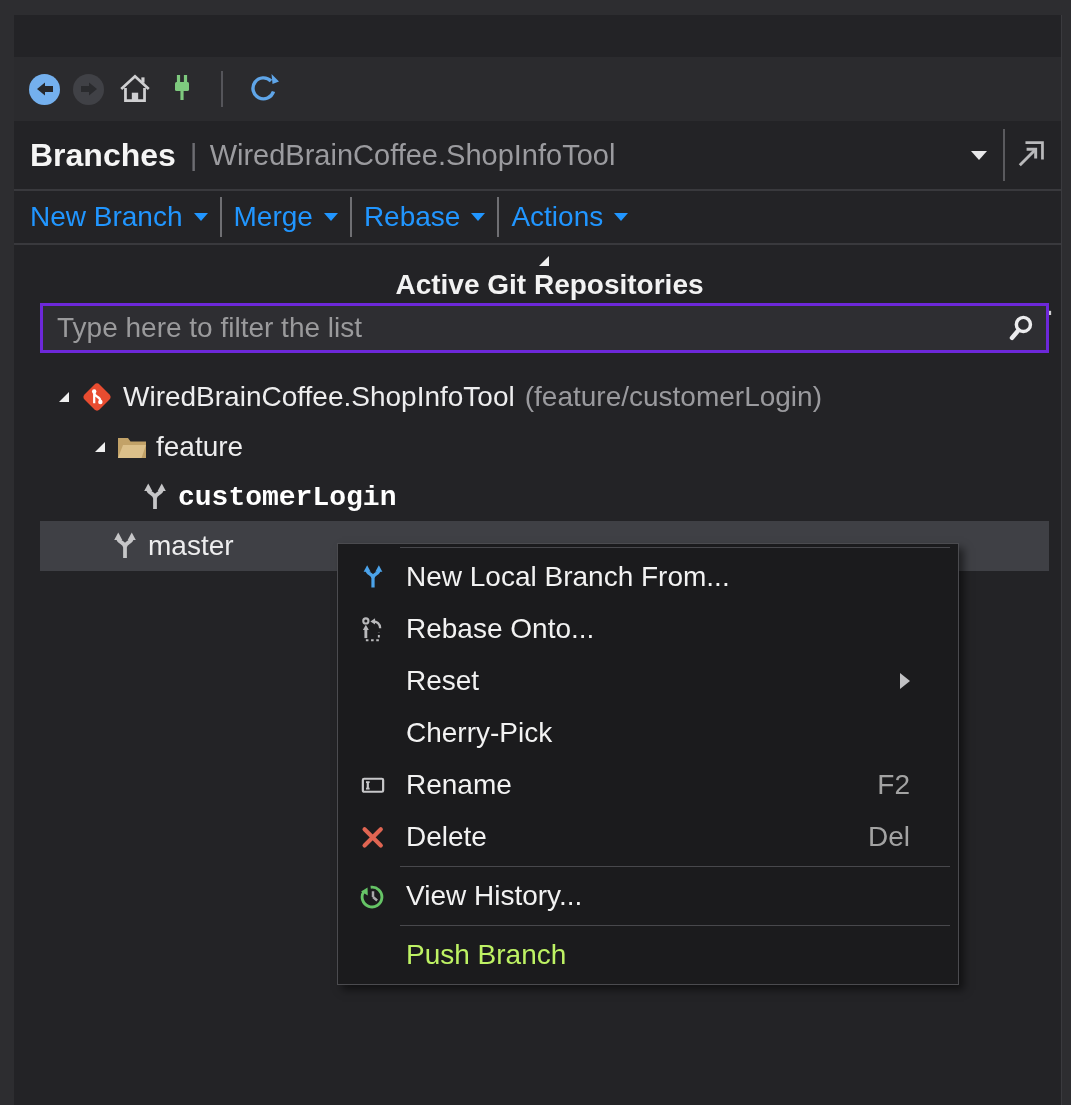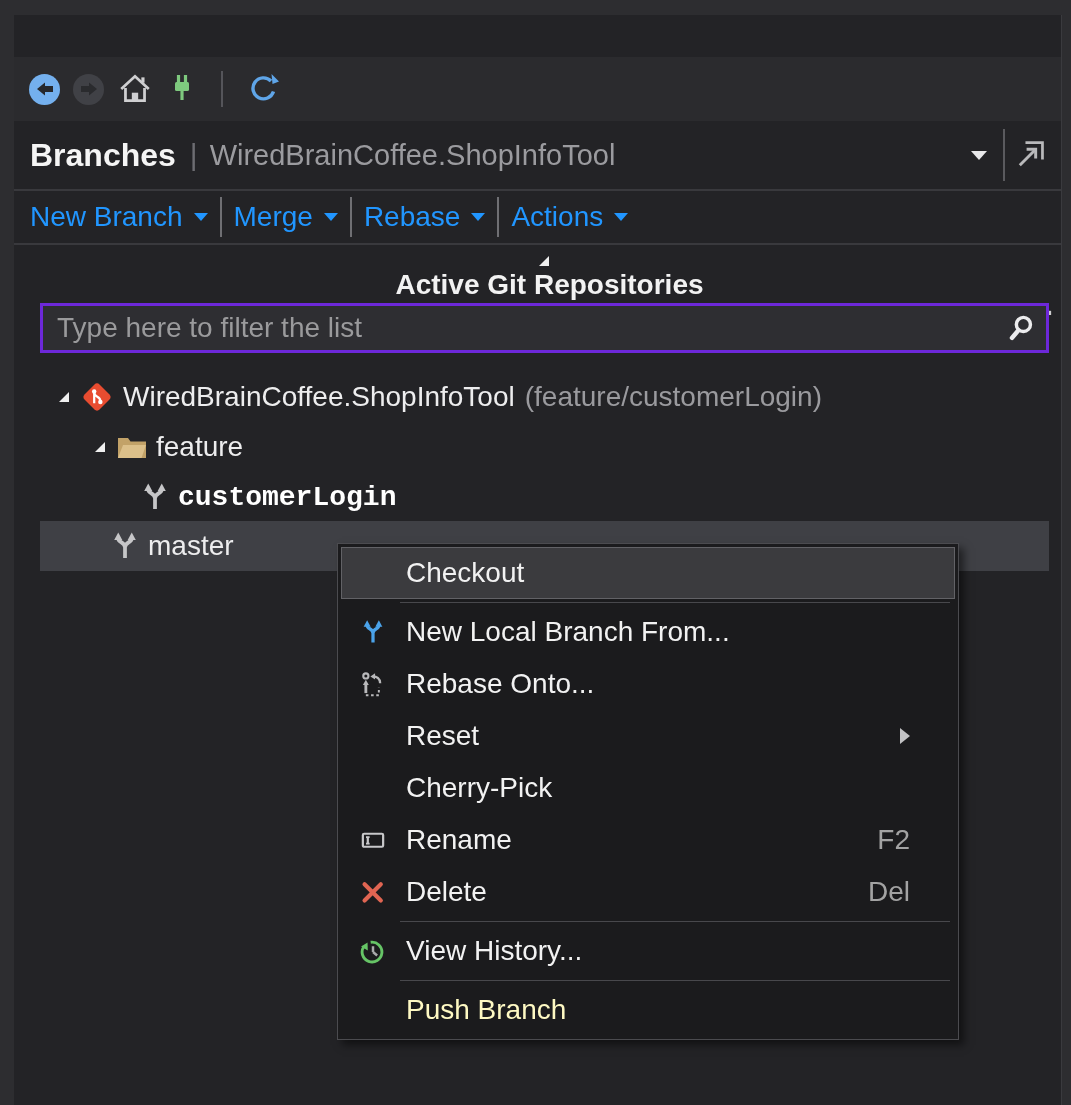--- a/index.html
+++ b/index.html
@@ -62,21 +62,21 @@
   .t-label{color:#ededee;font-size:28px;}
   .t-label.bold{font-weight:bold;color:#ffffff;}
   .t-suffix{color:#9a9a9e;font-size:28px;margin-left:10px;}
   .expander{display:inline-flex;}
   
   .ctx-menu{position:absolute;left:337px;top:543px;width:622px;background:#1b1b1d;
             border:1px solid #4b4b4f;box-shadow:5px 5px 8px rgba(0,0,0,.5);z-index:10;padding-bottom:3px;}
   .menu-row{display:flex;align-items:center;height:52px;padding:0 48px 0 22px;cursor:pointer;}
   .mi-icon{width:26px;height:26px;flex:0 0 26px;margin-right:20px;display:flex;align-items:center;justify-content:center;}
   .mi-label{color:#f2f2f2;font-size:28px;white-space:nowrap;}
-  .menu-row.disabled .mi-label{color:#fef9c3;}
+  .menu-row.disabled .mi-label{color:#bef264;}
   .menu-row.highlight{margin:3px;border:1px solid #626266;background:#3b3b3e;height:52px;padding-left:18px;}
   .mi-shortcut{margin-left:auto;color:#a3a3a3;font-size:28px;}
   .menu-sep{height:1px;background:#48484c;margin:3px 8px 3px 62px;}
   .submenu-arrow{margin-left:auto;width:0;height:0;border-top:8px solid transparent;
                  border-bottom:8px solid transparent;border-left:10px solid #c2c2c4;}
 </style>
 </head>
 <body>
 
 <div class="stage">
@@ -205,24 +205,20 @@
         <path d="M10 18 V10 M10 11 C10 7 5.5 8 5.5 5 M10 11 C10 7 14.5 8 14.5 5" fill="none" stroke="#c6c6c8" stroke-width="2.5"></path>
         <polygon points="5.5,1 2.8,6 8.2,6" fill="#c6c6c8"></polygon>
         <polygon points="14.5,1 11.8,6 17.2,6" fill="#c6c6c8"></polygon>
       </svg>
       <span class="t-label" style="margin-left:8px;">master</span>
     </div>
   </div>
 
   <div class="ctx-menu">
 
-    <div class="menu-row highlight">
-      <span class="mi-icon"></span>
-      <span class="mi-label">Checkout</span>
-    </div>
     <div class="menu-sep"></div>
 
     <div class="menu-row">
       <span class="mi-icon">
         <svg width="28" height="28" viewBox="0 0 20 20">
           <path d="M10 18 V10 M10 11 C10 7 5.5 8 5.5 5 M10 11 C10 7 14.5 8 14.5 5" fill="none" stroke="#4ba3ea" stroke-width="2.5"></path>
           <polygon points="5.5,1 2.8,6 8.2,6" fill="#4ba3ea"></polygon>
           <polygon points="14.5,1 11.8,6 17.2,6" fill="#4ba3ea"></polygon>
         </svg>
       </span>

